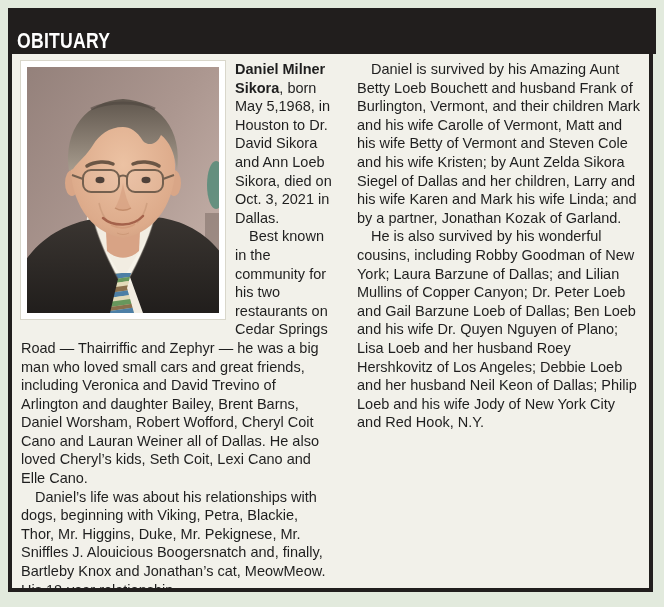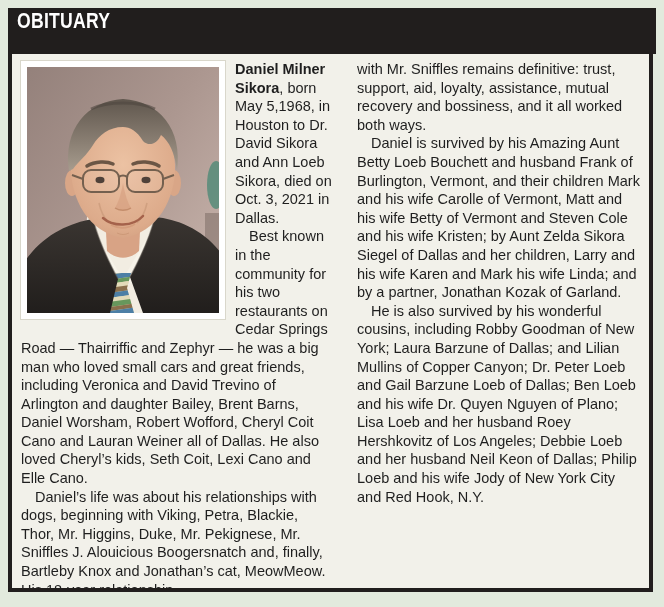--- a/index.html
+++ b/index.html
@@ -10,21 +10,21 @@
     --text:#1f1f1f;
     --photo-matte:#ffffff;
   }
   html,body{margin:0;padding:0;}
   body{background:var(--page-bg);font-family:"Liberation Sans",sans-serif;}
   .page{position:relative;width:664px;height:607px;background:var(--page-bg);overflow:hidden;}
 
   .banner{
     position:absolute;left:8px;top:8px;width:648px;height:46px;
     background:var(--banner-bg);
-    display:flex;align-items:flex-start;
+    display:flex;align-items:flex-end;
     box-sizing:border-box;padding-left:9px;
   }
   .banner .title{
     color:var(--banner-text);
     font-size:22px;font-weight:bold;letter-spacing:0.3px;
     transform:scaleX(0.8);transform-origin:left center;
     white-space:nowrap;
   }
 
   .content-box{
@@ -159,20 +159,19 @@
             <path d="M90,166 C94,168 98,168 102,166" stroke="#c08a68" stroke-width="1" opacity="0.5" fill="none"></path>
           </svg>
         </figure>
 
         <p class="no-indent"><span class="lead-name">Daniel Milner Sikora</span><span>, born May 5,1968, in Houston to Dr. David Sikora and Ann Loeb Sikora, died on Oct. 3, 2021 in Dallas.</span></p>
         <p>Best known in the community for his two restaurants on Cedar Springs Road — Thairriffic and Zephyr — he was a big man who loved small cars and great friends, including Veronica and David Trevino of Arlington and daughter Bailey, Brent Barns, Daniel Worsham, Robert Wofford, Cheryl Coit Cano and Lauran Weiner all of Dallas. He also loved Cheryl’s kids, Seth Coit, Lexi Cano and Elle Cano.</p>
         <p>Daniel’s life was about his relationships with dogs, beginning with Viking, Petra, Blackie, Thor, Mr. Higgins, Duke, Mr. Pekignese, Mr. Sniffles J. Alouicious Boogersnatch and, finally, Bartleby Knox and Jonathan’s cat, MeowMeow. His 18-year relationship</p>
       </div>
 
       <div class="col col-right">
-        <p class="no-indent">with Mr. Sniffles remains definitive: trust, support, aid, loyalty, assistance, mutual recovery and bossiness, and it all worked both ways.</p>
         <p>Daniel is survived by his Amazing Aunt Betty Loeb Bouchett and husband Frank of Burlington, Vermont, and their children Mark and his wife Carolle of Vermont, Matt and his wife Betty of Vermont and Steven Cole and his wife Kristen; by Aunt Zelda Sikora Siegel of Dallas and her children, Larry and his wife Karen and Mark his wife Linda; and by a partner, Jonathan Kozak of Garland.</p>
         <p>He is also survived by his wonderful cousins, including Robby Goodman of New York; Laura Barzune of Dallas; and Lilian Mullins of Copper Canyon; Dr. Peter Loeb and Gail Barzune Loeb of Dallas; Ben Loeb and his wife Dr. Quyen Nguyen of Plano; Lisa Loeb and her husband Roey Hershkovitz of Los Angeles; Debbie Loeb and her husband Neil Keon of Dallas; Philip Loeb and his wife Jody of New York City and Red Hook, N.Y.</p>
       </div>
 
     </div>
   </div>
 </div>
 
 </body></html>

